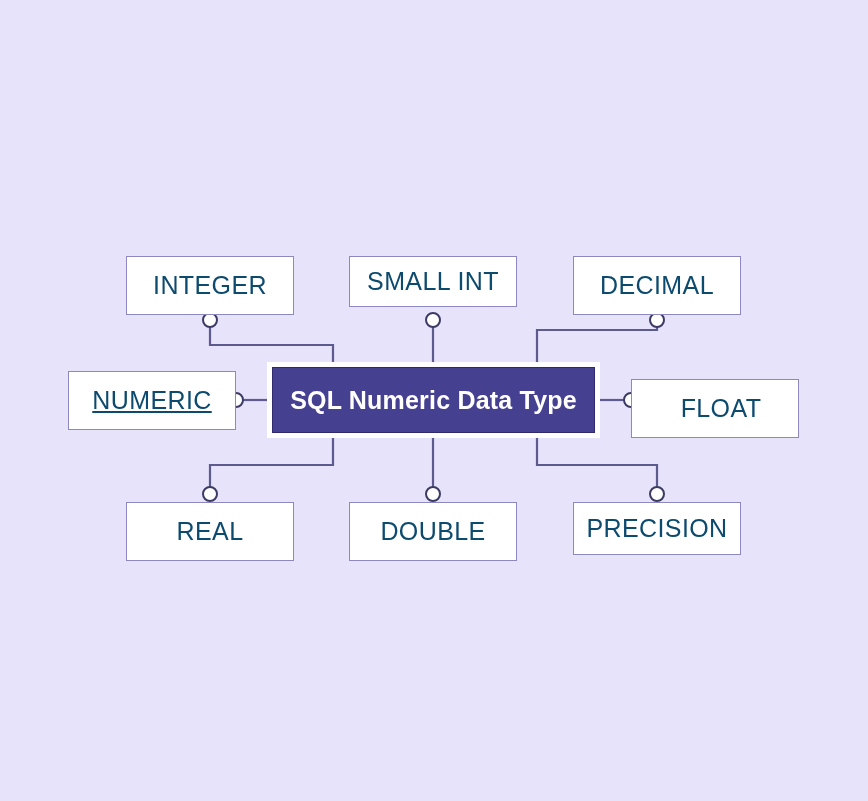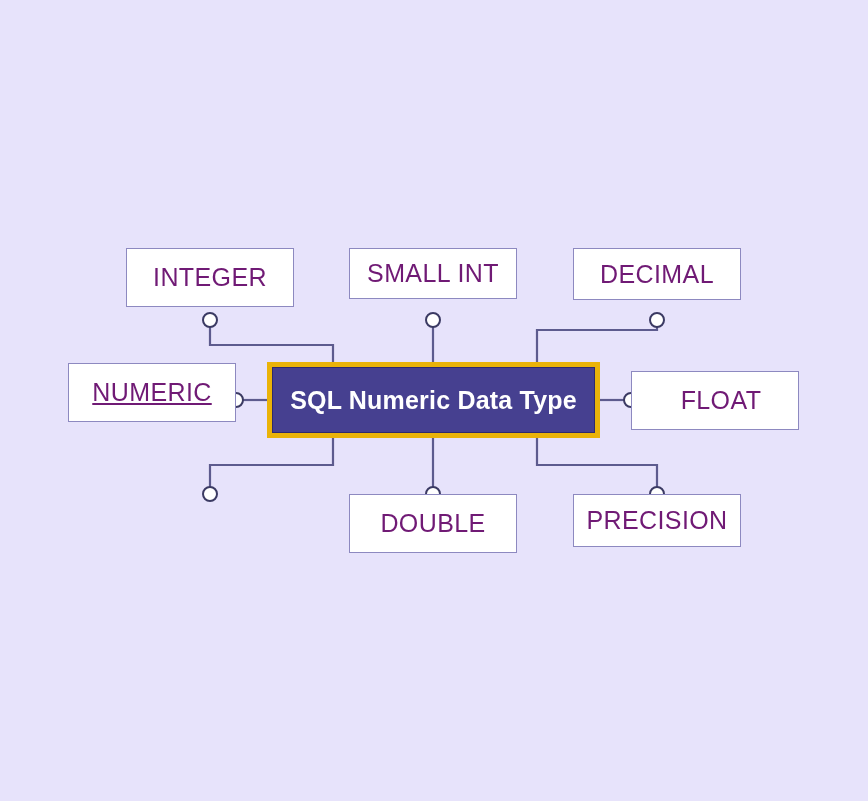--- a/index.html
+++ b/index.html
@@ -38,35 +38,36 @@
   }
   
   .node {
     position: absolute;
     box-sizing: border-box;
     background: #ffffff;
     border: 1.6px solid #8d89c0;
     display: flex;
     align-items: center;
     justify-content: center;
-    color: #701a75;
+    color: #0c4a6e;
     font-size: 25px;
     letter-spacing: 0.4px;
     font-weight: 400;
     z-index: 2;
+    margin-top: 8px;
   }
   
   #hub {
     position: absolute;
     box-sizing: border-box;
     left: 267px;
     top: 362px;
     width: 333px;
     height: 76px;
-    background: #eab308;
+    background: #ffffff;
     padding: 5px;
     z-index: 3;
   }
   #hub-inner {
     width: 100%;
     height: 100%;
     box-sizing: border-box;
     background: #464090;
     border: 1px solid #2f2a6d;
     display: flex;
@@ -112,32 +113,35 @@
   </svg>
 
   <div class="node" style="left:126px; top:248px; width:168px; height:59px;">
     <span>INTEGER</span>
   </div>
 
   <div class="node" style="left:349px; top:248px; width:168px; height:51px;">
     <span>SMALL INT</span>
   </div>
 
-  <div class="node" style="left:573px; top:248px; width:168px; height:52px;">
+  <div class="node" style="left:573px; top:248px; width:168px; height:59px;">
     <span>DECIMAL</span>
   </div>
 
   <div class="node" style="left:68px; top:363px; width:168px; height:59px;text-decoration:underline;">
     <span>NUMERIC</span>
   </div>
 
   <div class="node" style="left:631px; top:371px; width:168px; height:59px;padding-left:12px;">
     <span>FLOAT</span>
   </div>
 
+  <div class="node" style="left:126px; top:494px; width:168px; height:59px;">
+    <span>REAL</span>
+  </div>
 
   <div class="node" style="left:349px; top:494px; width:168px; height:59px;">
     <span>DOUBLE</span>
   </div>
 
   <div class="node" style="left:573px; top:494px; width:168px; height:53px;">
     <span>PRECISION</span>
   </div>
 
   <div id="hub">

